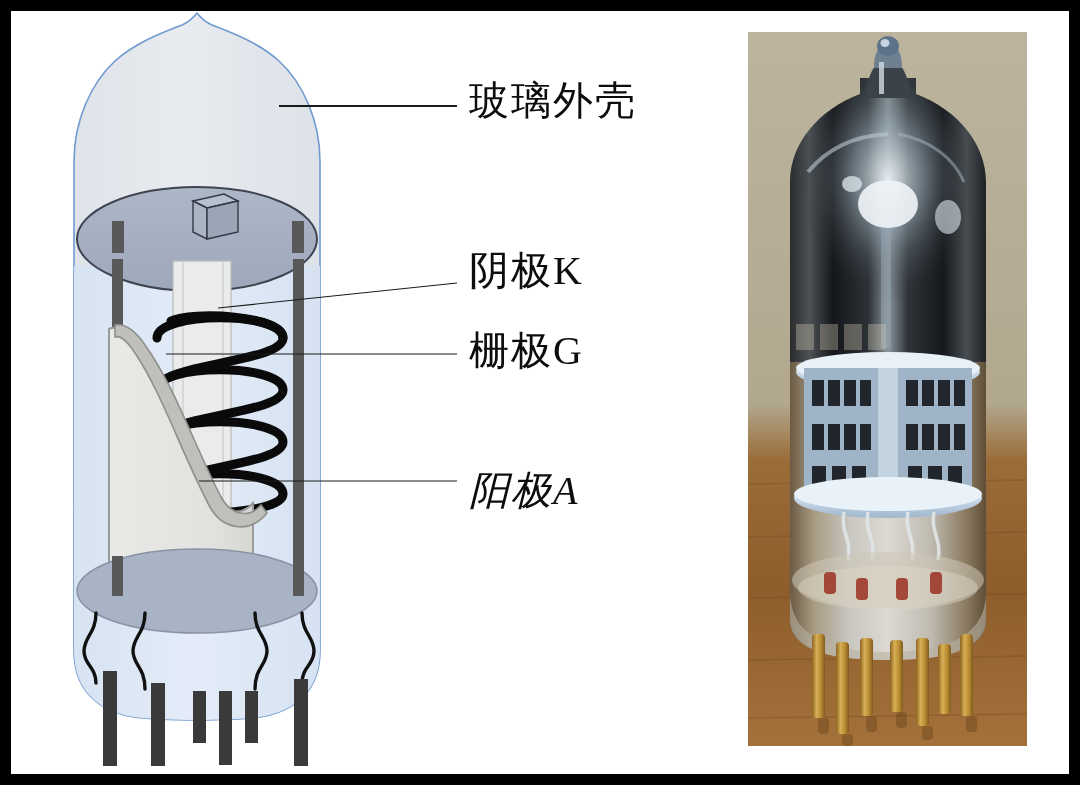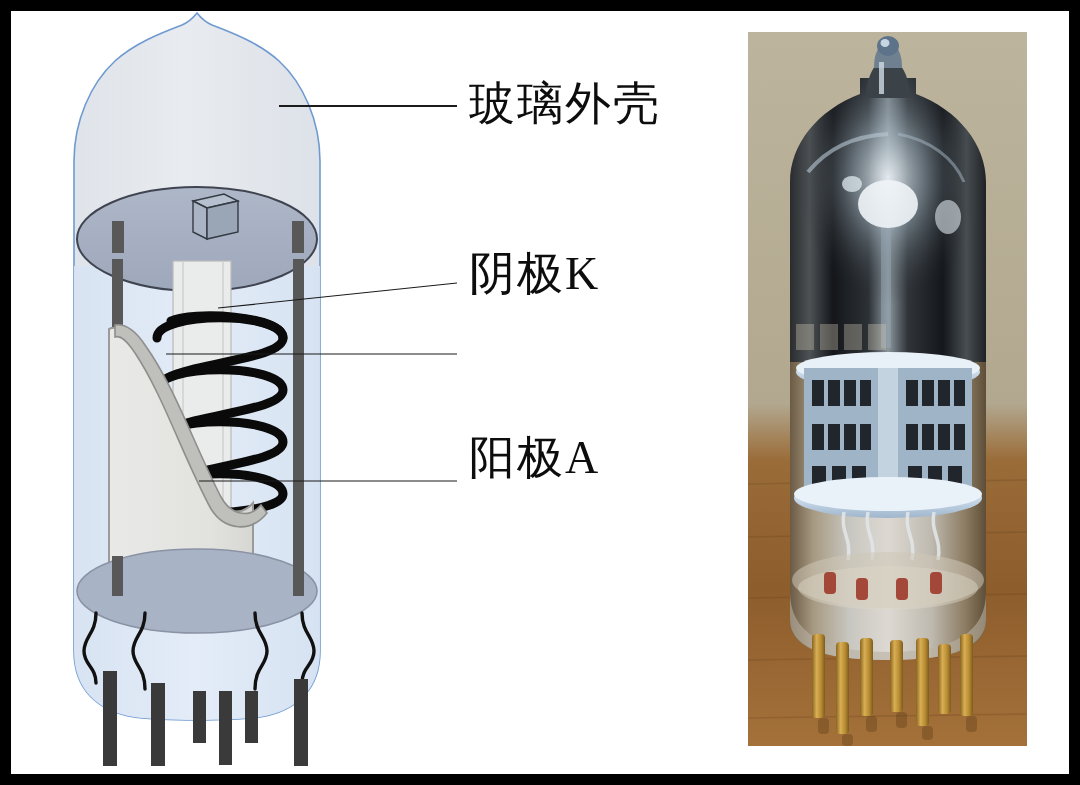--- a/index.html
+++ b/index.html
@@ -14,30 +14,30 @@
     left:11px;top:11px;
     width:1058px;height:763px;
     background:#ffffff;
   }
   #stage{position:absolute;left:0;top:0;width:1058px;height:763px;}
   svg.diagram{position:absolute;left:0;top:0;}
 
   .label{
     position:absolute;
     color:#0d0d0d;
-    font-size:46px;
+    font-size:40px;
     line-height:1;
     letter-spacing:2px;
     white-space:nowrap;
     font-family:"Liberation Serif","DejaVu Serif",serif;
   }
   #lbl-glass{left:458px;top:70px;}
   #lbl-cathode{left:458px;top:240px;text-align:right;}
   #lbl-grid{left:458px;top:320px;}
-  #lbl-anode{left:458px;top:424px;}
+  #lbl-anode{left:458px;top:460px;font-style:italic;}
 
   #photo{
     position:absolute;
     left:737px;top:21px;
     width:279px;height:714px;
     overflow:hidden;
     background:#8a6239;
   }
   #photo svg{display:block;}
 </style>
@@ -201,20 +201,21 @@
       <g stroke="#1b1b1b" fill="none">
         <line x1="268" y1="95" x2="446" y2="95" stroke-width="2.1"></line>
         <line x1="207" y1="297" x2="446" y2="272" stroke-width="1.2"></line>
         <line x1="155" y1="343" x2="446" y2="343" stroke-width="1.2"></line>
         <line x1="188" y1="470" x2="446" y2="470" stroke-width="1.2"></line>
       </g>
     </svg>
 
     <div class="label" id="lbl-glass">玻璃外壳</div>
     <div class="label" id="lbl-cathode">阴极K</div>
+    <div class="label" id="lbl-grid">栅极G</div>
     <div class="label" id="lbl-anode">阳极A</div>
 
     <div id="photo">
       <svg width="279" height="714" viewBox="0 0 279 714">
         <defs>
           <linearGradient id="wallGrad" x1="0" y1="0" x2="0" y2="1">
             <stop offset="0" stop-color="#bdb49d"></stop>
             <stop offset="0.52" stop-color="#b2a890"></stop>
             <stop offset="0.60" stop-color="#9a6c38"></stop>
             <stop offset="0.78" stop-color="#8d5d2c"></stop>

